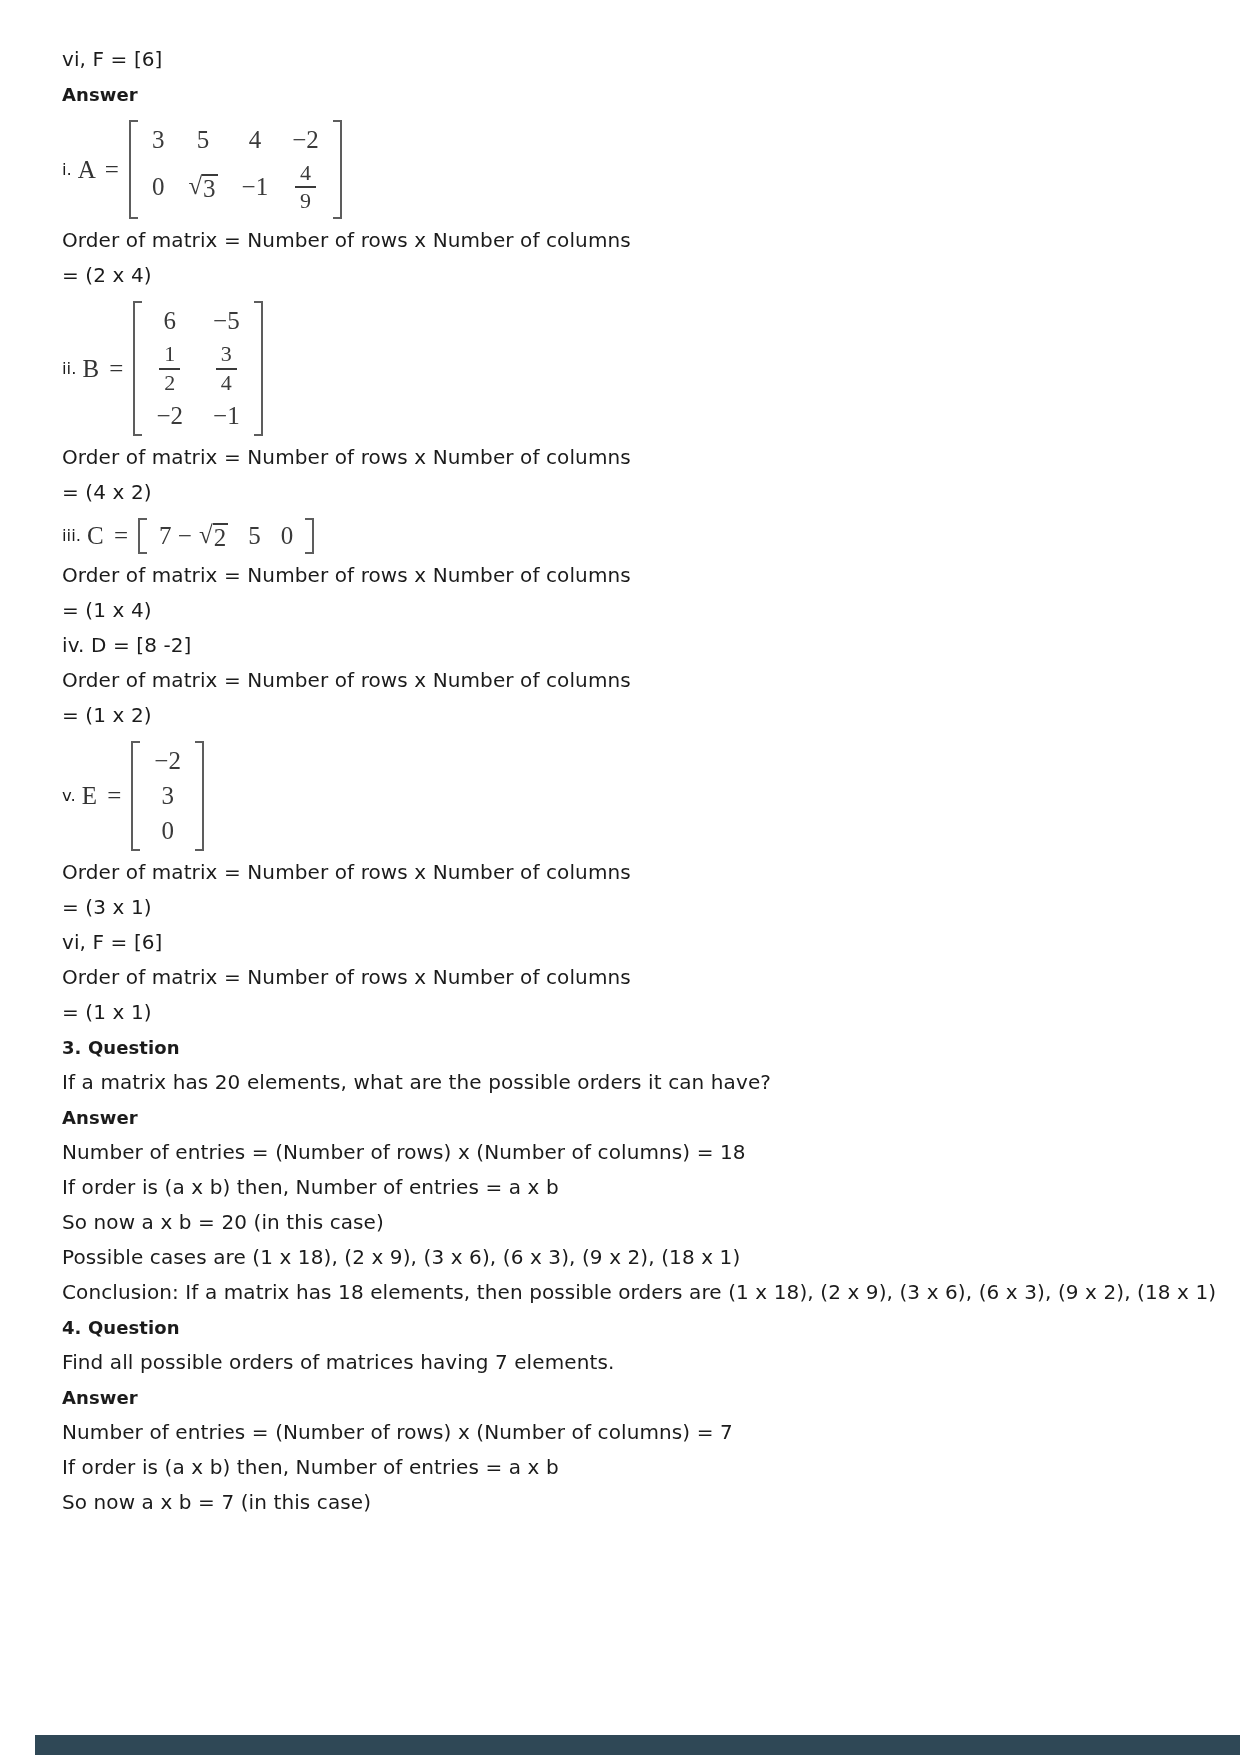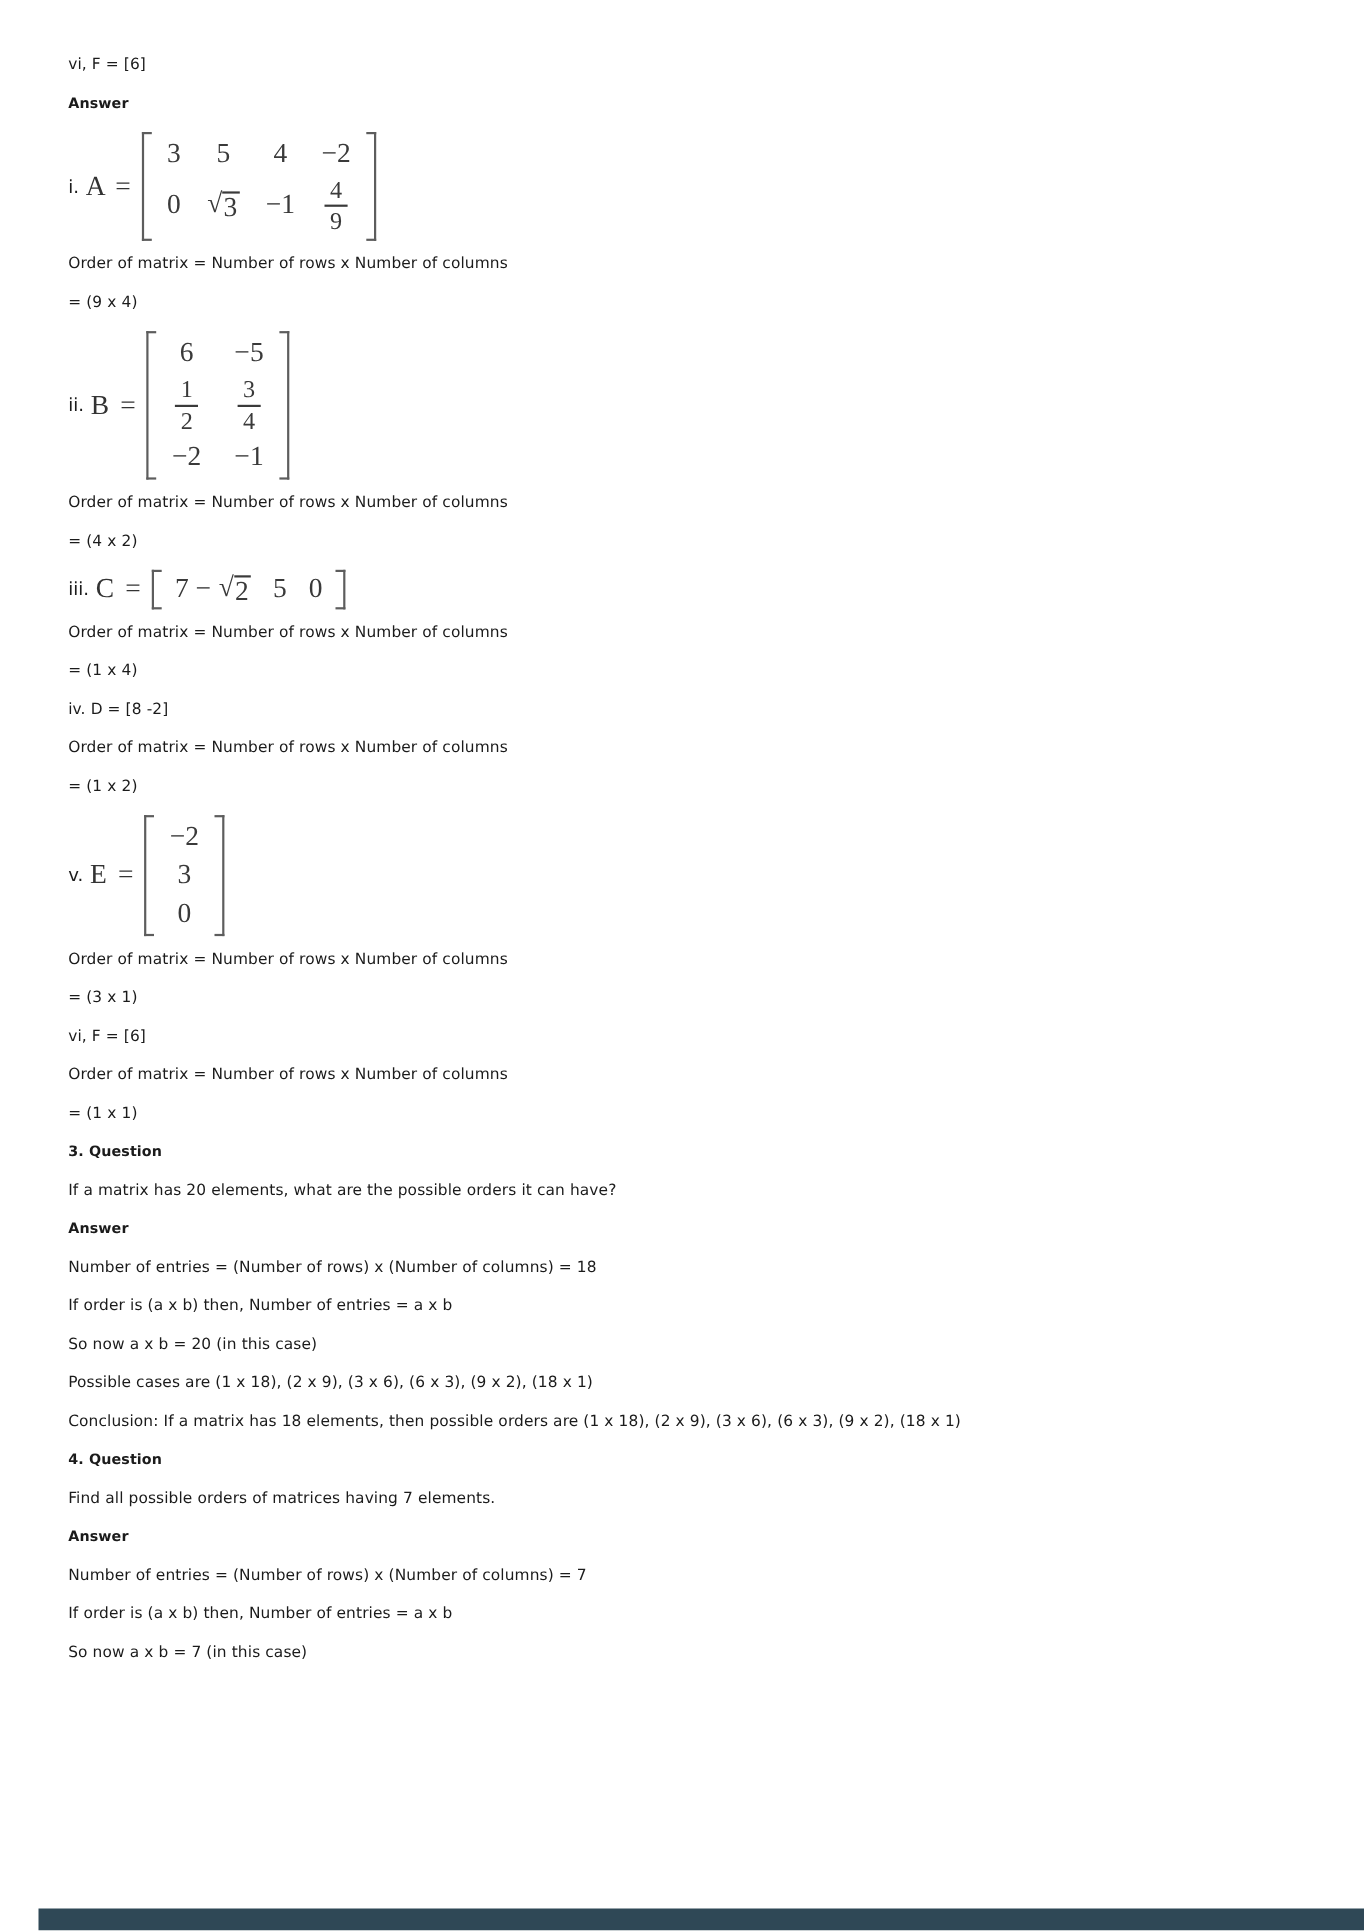--- a/index.html
+++ b/index.html
@@ -9,29 +9,29 @@
     background: #ffffff;
     font-family: "DejaVu Sans", sans-serif;
     color: #1b1b1b;
     position: relative;
     overflow: hidden;
   }
   .content {
     padding: 50px 40px 0 62px;
   }
   p.line {
-    font-size: 14px;
+    font-size: 20px;
     line-height: 19px;
     margin: 0 0 16px 0;
     letter-spacing: 0.1px;
     white-space: nowrap;
   }
   p.bold {
     font-weight: bold;
-    font-size: 13px;
+    font-size: 18px;
   }
   
   .mfig {
     display: flex;
     align-items: center;
     margin: 4px 0 12px 0;
   }
   .mlabel {
     font-size: 16.5px;
     color: #1b1b1b;
@@ -133,21 +133,21 @@
         <span class="frac">
           <span class="num">4</span>
           <span class="den">9</span>
         </span>
       </span>
       <span class="br"></span>
     </span>
   </div>
 
   <p class="line">Order of matrix = Number of rows x Number of columns</p>
-  <p class="line">= (9 x 4)</p>
+  <p class="line">= (2 x 4)</p>
 
   <div class="mfig">
     <span class="mlabel">ii.</span>
     <span class="msym">B =</span>
     <span class="mx">
       <span class="bl"></span>
       <span class="mbody cols2">
         <span>6</span>
         <span>−5</span>
         <span class="frac">

